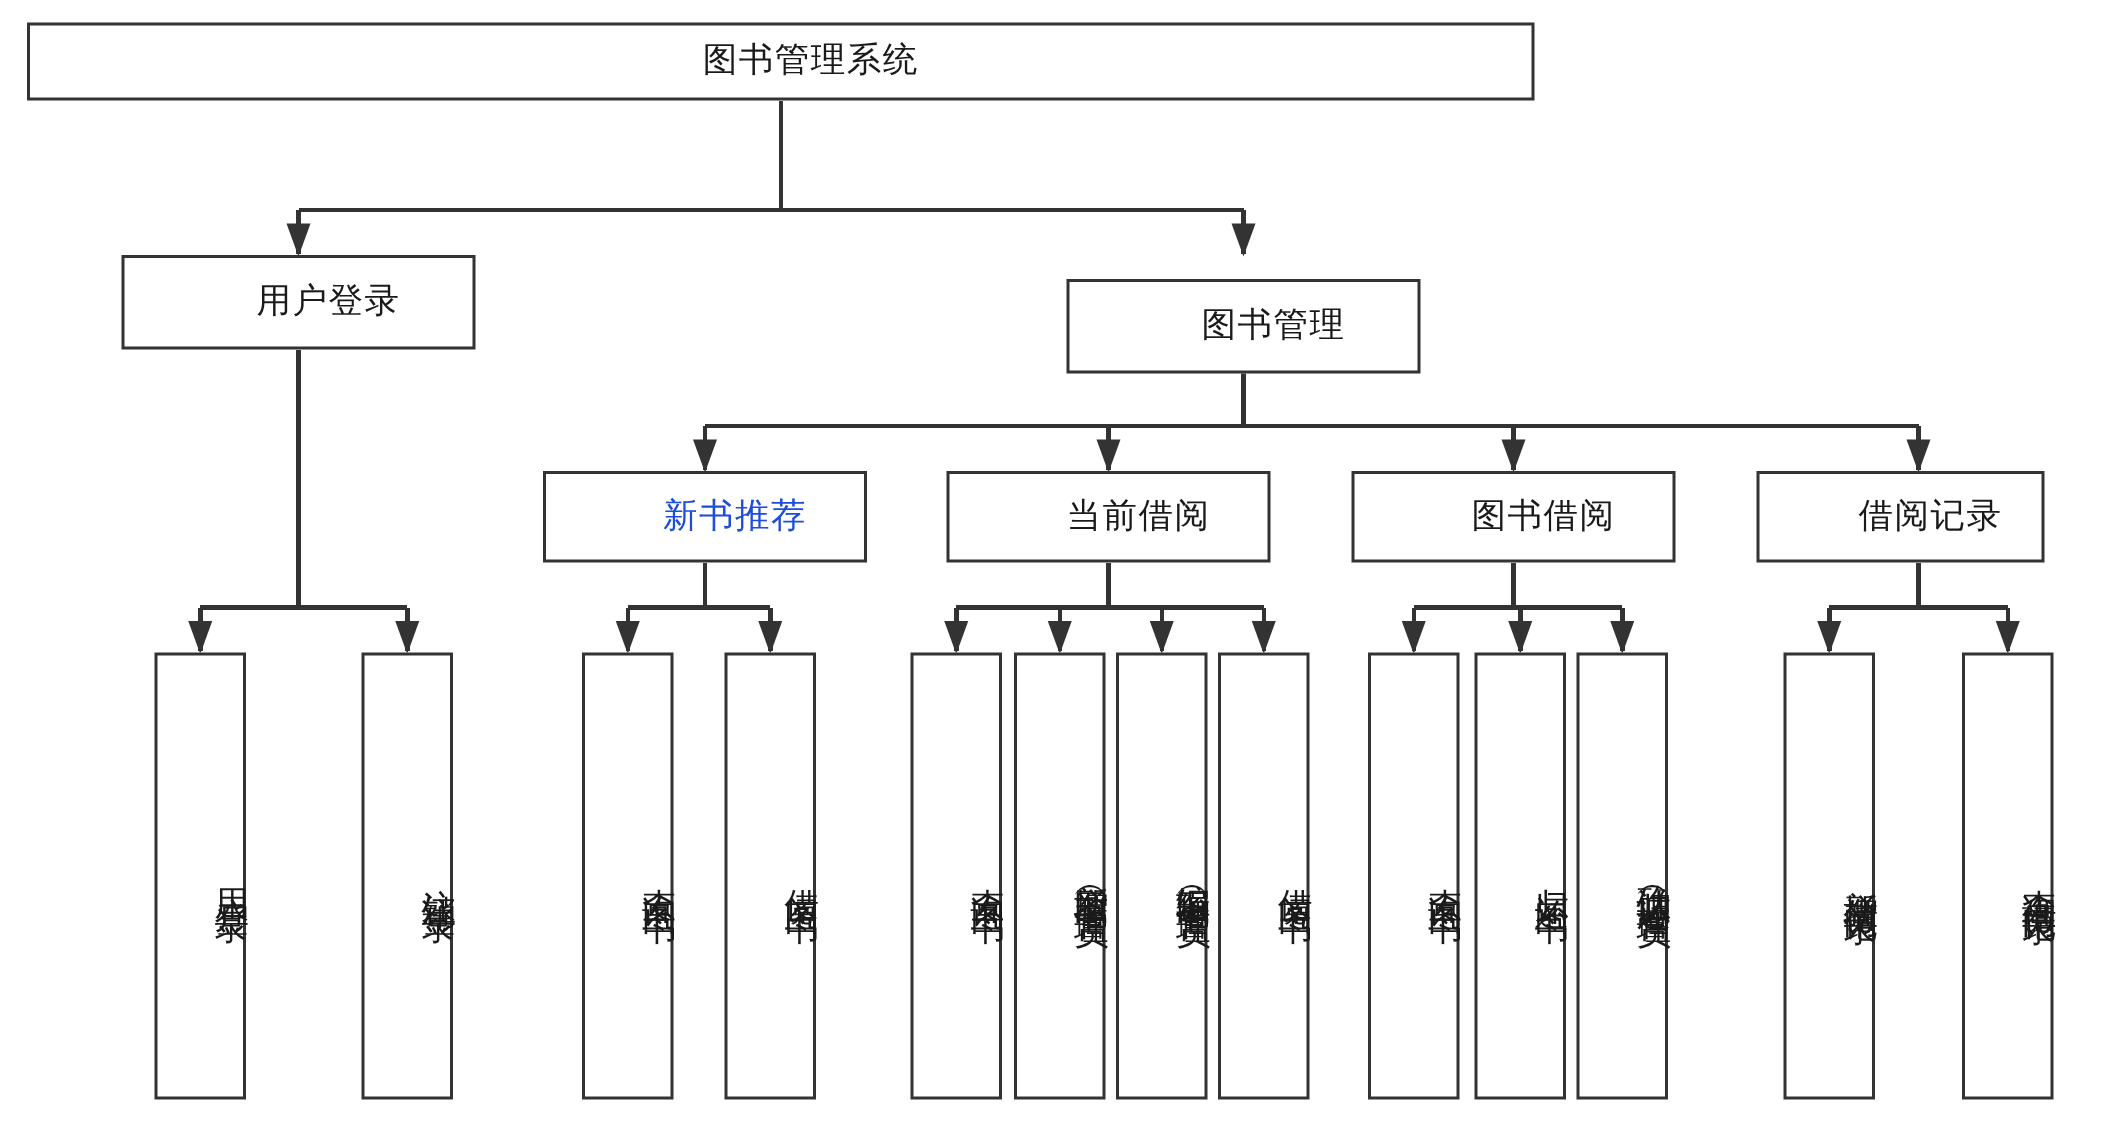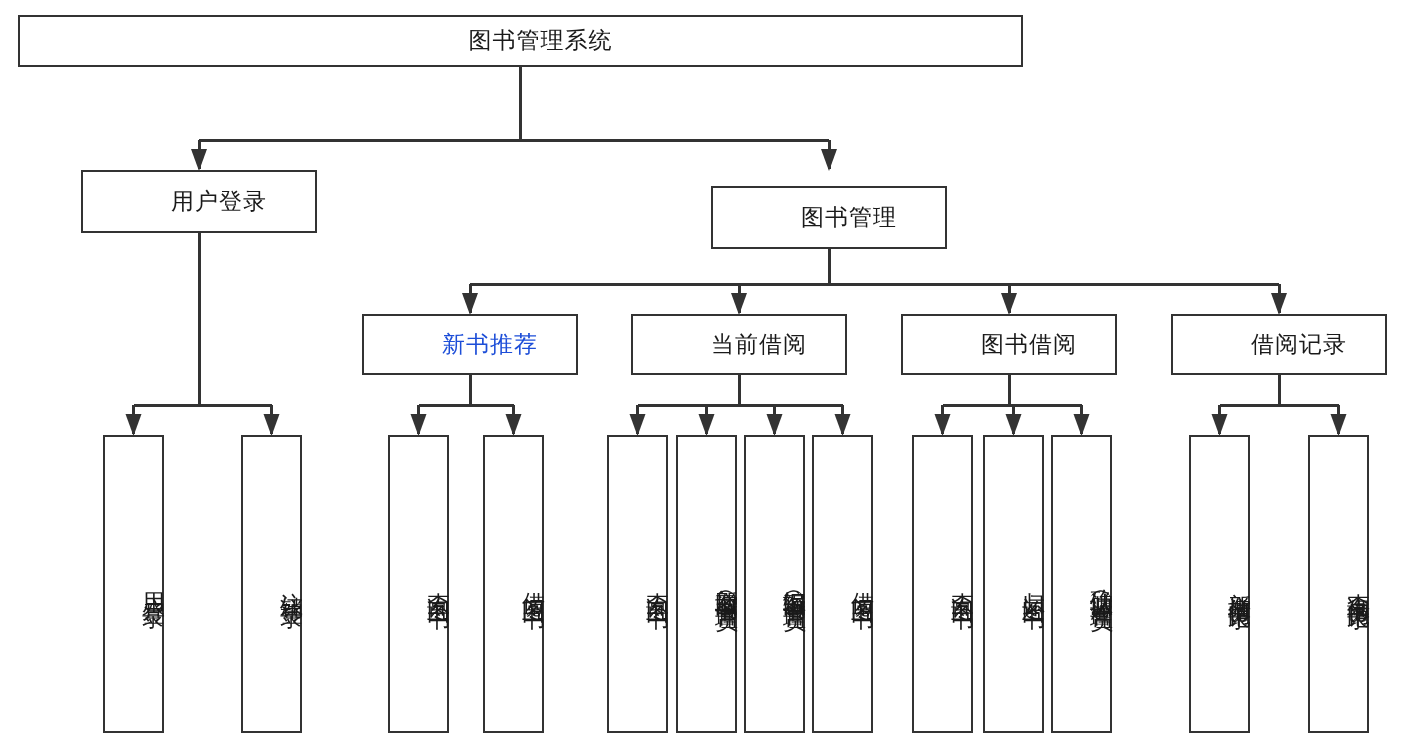--- a/index.html
+++ b/index.html
@@ -143,21 +143,21 @@
       </div>
       <div class="node horiz" style="left: 362px; top: 314px; width: 216px; height: 61px; border-color: rgb(51, 51, 51); background: rgb(255, 255, 255);">
         <span class="label" style="color: #1d4ed8;">新书推荐</span>
       </div>
       <div class="node horiz" style="left: 631px; top: 314px; width: 216px; height: 61px; border-color: rgb(51, 51, 51); background: rgb(255, 255, 255);">
         <span class="label" style="color: rgb(26, 26, 26);">当前借阅</span>
       </div>
       <div class="node horiz" style="left: 901px; top: 314px; width: 216px; height: 61px; border-color: rgb(51, 51, 51); background: rgb(255, 255, 255);">
         <span class="label" style="color: rgb(26, 26, 26);">图书借阅</span>
       </div>
-      <div class="node horiz" style="left: 1171px; top: 314px; width: 216px; height: 61px; border-color: rgb(51, 51, 51); background: rgb(255, 255, 255);">
+      <div class="node horiz" style="left: 1171px; top: 314px; width: 192px; height: 61px; border-color: rgb(51, 51, 51); background: rgb(255, 255, 255);">
         <span class="label" style="color: rgb(26, 26, 26);">借阅记录</span>
       </div>
       <div class="node vert" style="left: 103px; top: 435px; width: 61px; height: 298px; border-color: rgb(51, 51, 51); background: rgb(255, 255, 255);">
         <span class="label" style="color: rgb(26, 26, 26);">用户登录</span>
       </div>
       <div class="node vert" style="left: 241px; top: 435px; width: 61px; height: 298px; border-color: rgb(51, 51, 51); background: rgb(255, 255, 255);">
         <span class="label" style="color: rgb(26, 26, 26);">注销登录</span>
       </div>
       <div class="node vert" style="left: 388px; top: 435px; width: 61px; height: 298px; border-color: rgb(51, 51, 51); background: rgb(255, 255, 255);">
         <span class="label" style="color: rgb(26, 26, 26);">查询图书</span>

